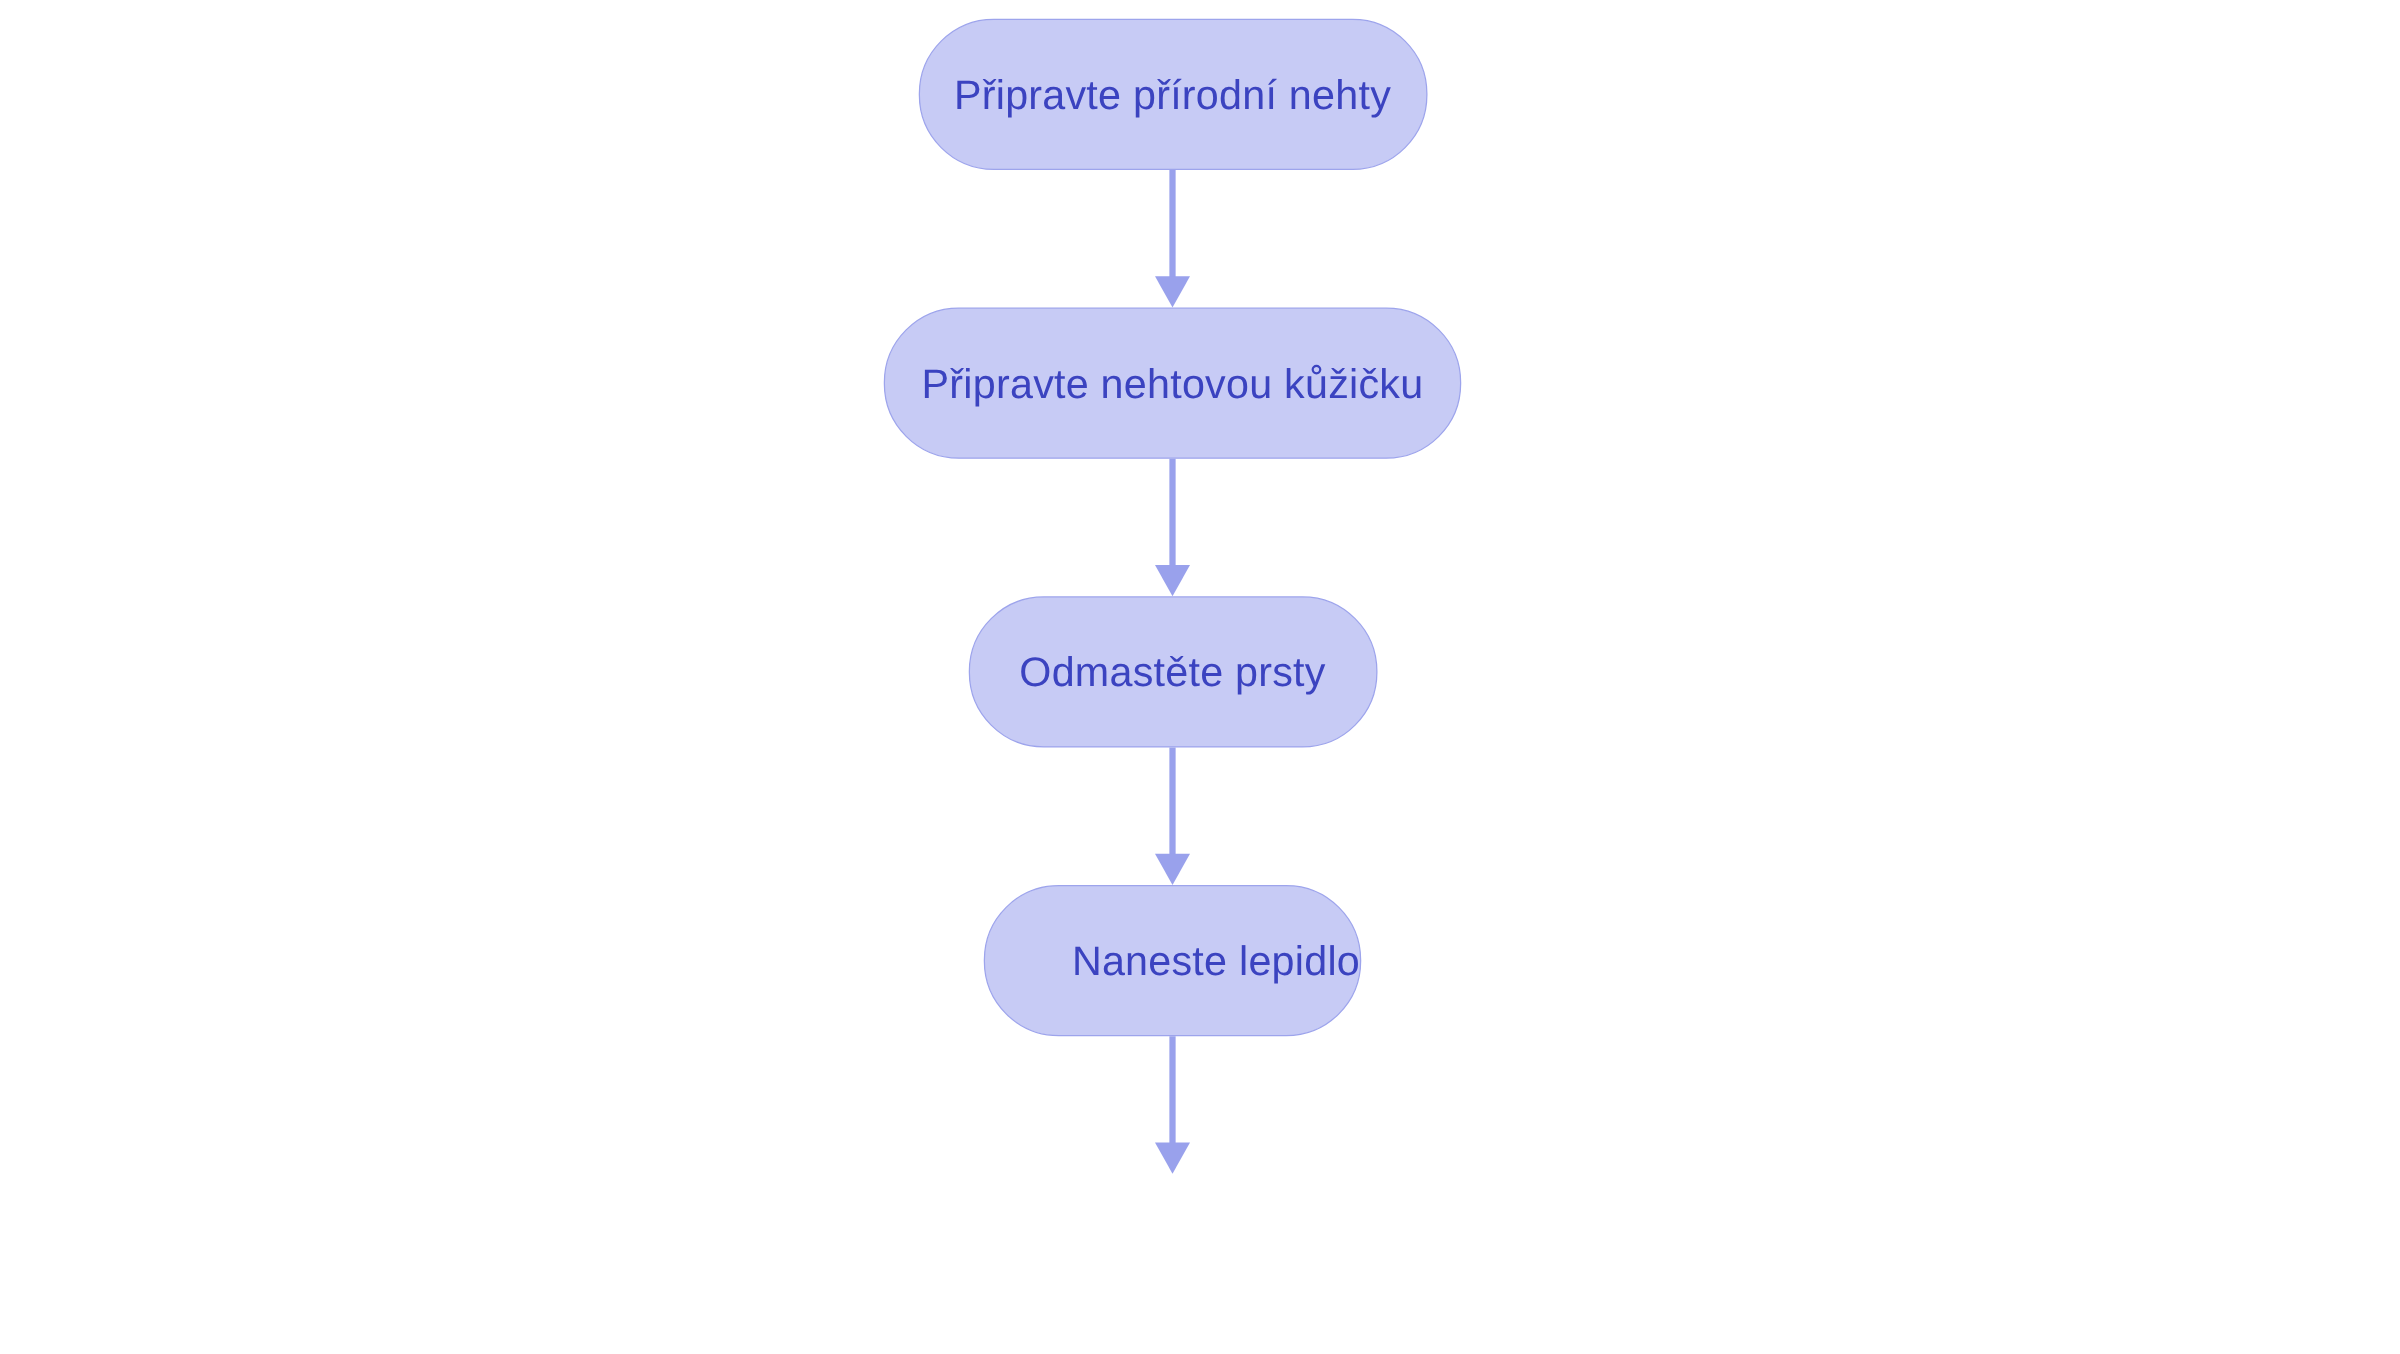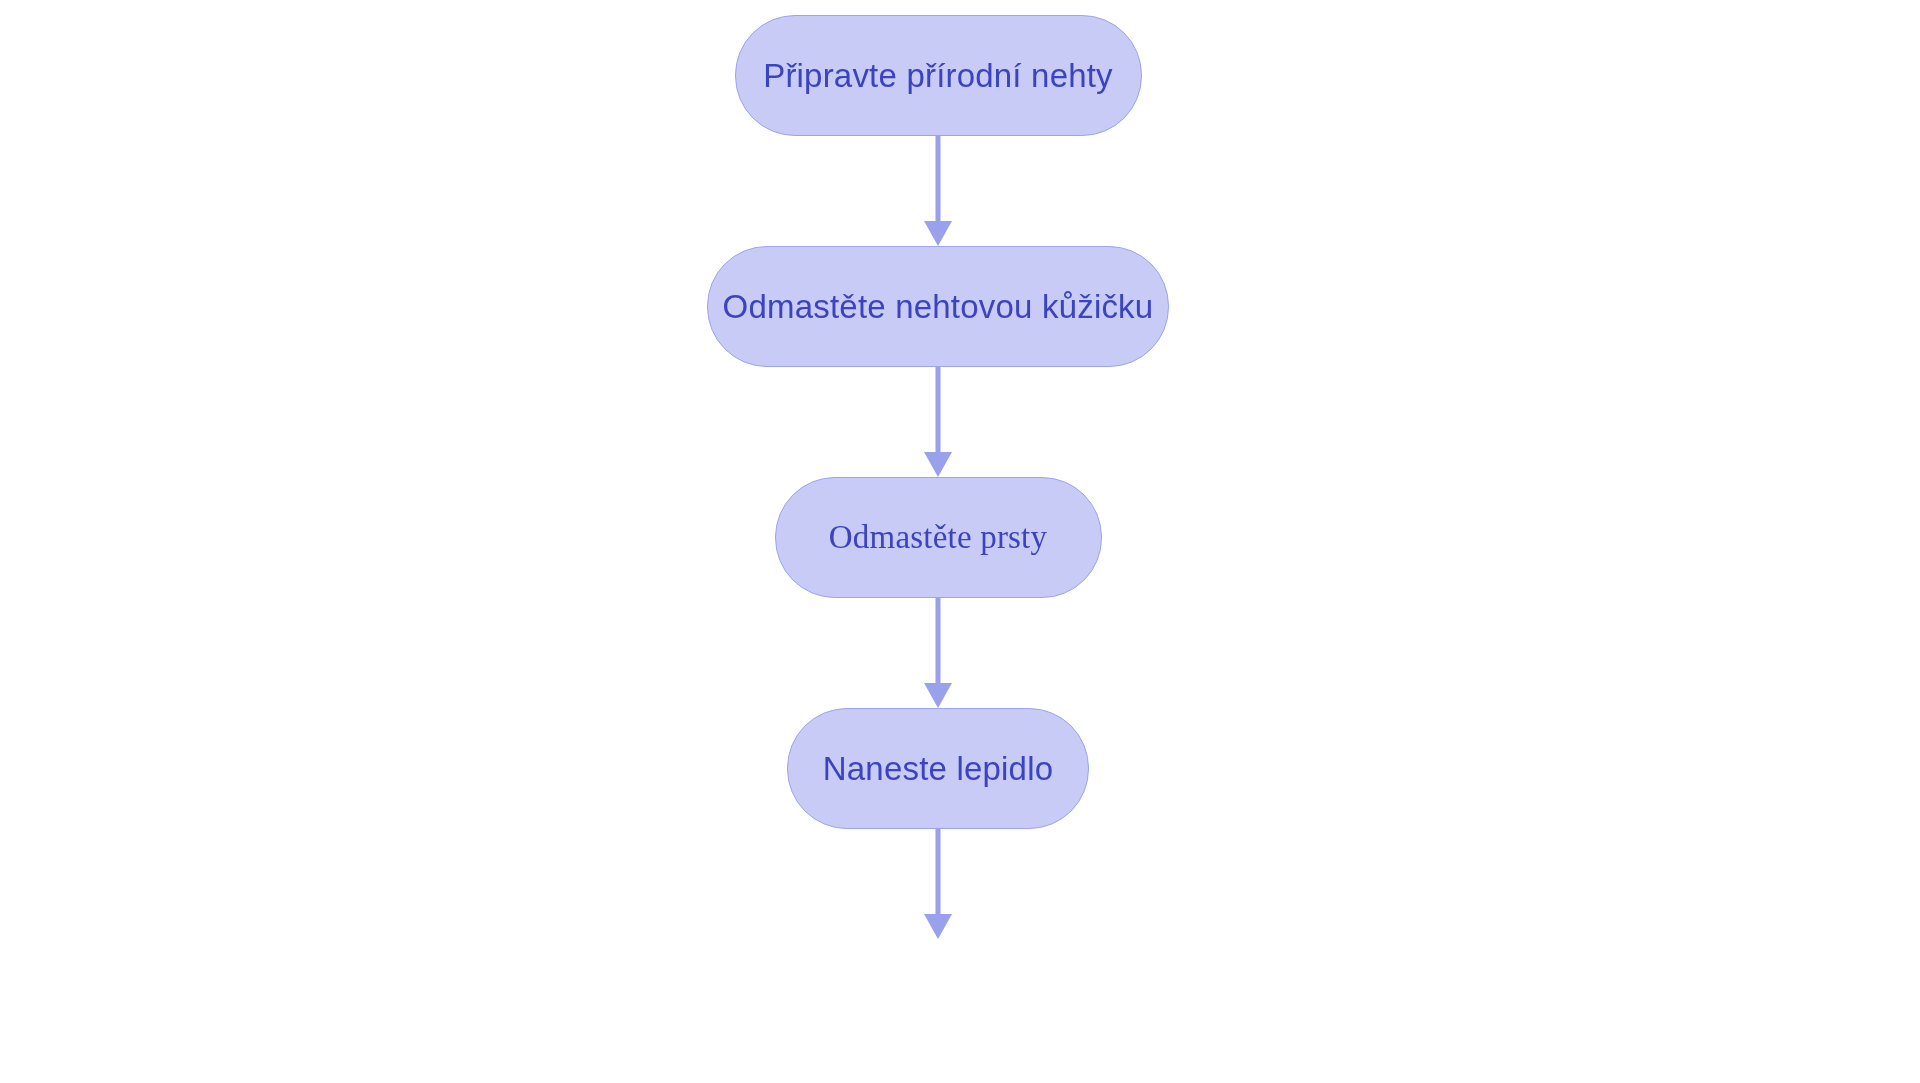--- a/index.html
+++ b/index.html
@@ -44,22 +44,22 @@
   }
   .flow-node .node-label {
     font-size: 33px;
     font-weight: 400;
     color: var(--node-text);
     white-space: nowrap;
     letter-spacing: 0.2px;
   }
   .node-1 { width: 407px; }
   .node-2 { width: 462px; }
-  .node-3 { width: 327px; font-family: Liberation Serif, serif; }
-  .node-4 { width: 302px; }
+  .node-3 { width: 327px; }
+  .node-4 { width: 302px; justify-content: flex-end; }
   .node-5 { width: 451px; }
   .arrow-connector {
     position: relative;
     width: 30px;
     height: 110px;
     flex: 0 0 auto;
   }
   .arrow-line {
     position: absolute;
     top: 0;
@@ -90,21 +90,21 @@
     <div class="flow-node node-1">
       <span class="node-label">Připravte přírodní nehty</span>
     </div>
 
     <div class="arrow-connector">
       <div class="arrow-line"></div>
       <div class="arrow-head"></div>
     </div>
 
     <div class="flow-node node-2">
-      <span class="node-label">Odmastěte nehtovou kůžičku</span>
+      <span class="node-label">Připravte nehtovou kůžičku</span>
     </div>
 
     <div class="arrow-connector">
       <div class="arrow-line"></div>
       <div class="arrow-head"></div>
     </div>
 
     <div class="flow-node node-3">
       <span class="node-label">Odmastěte prsty</span>
     </div>

